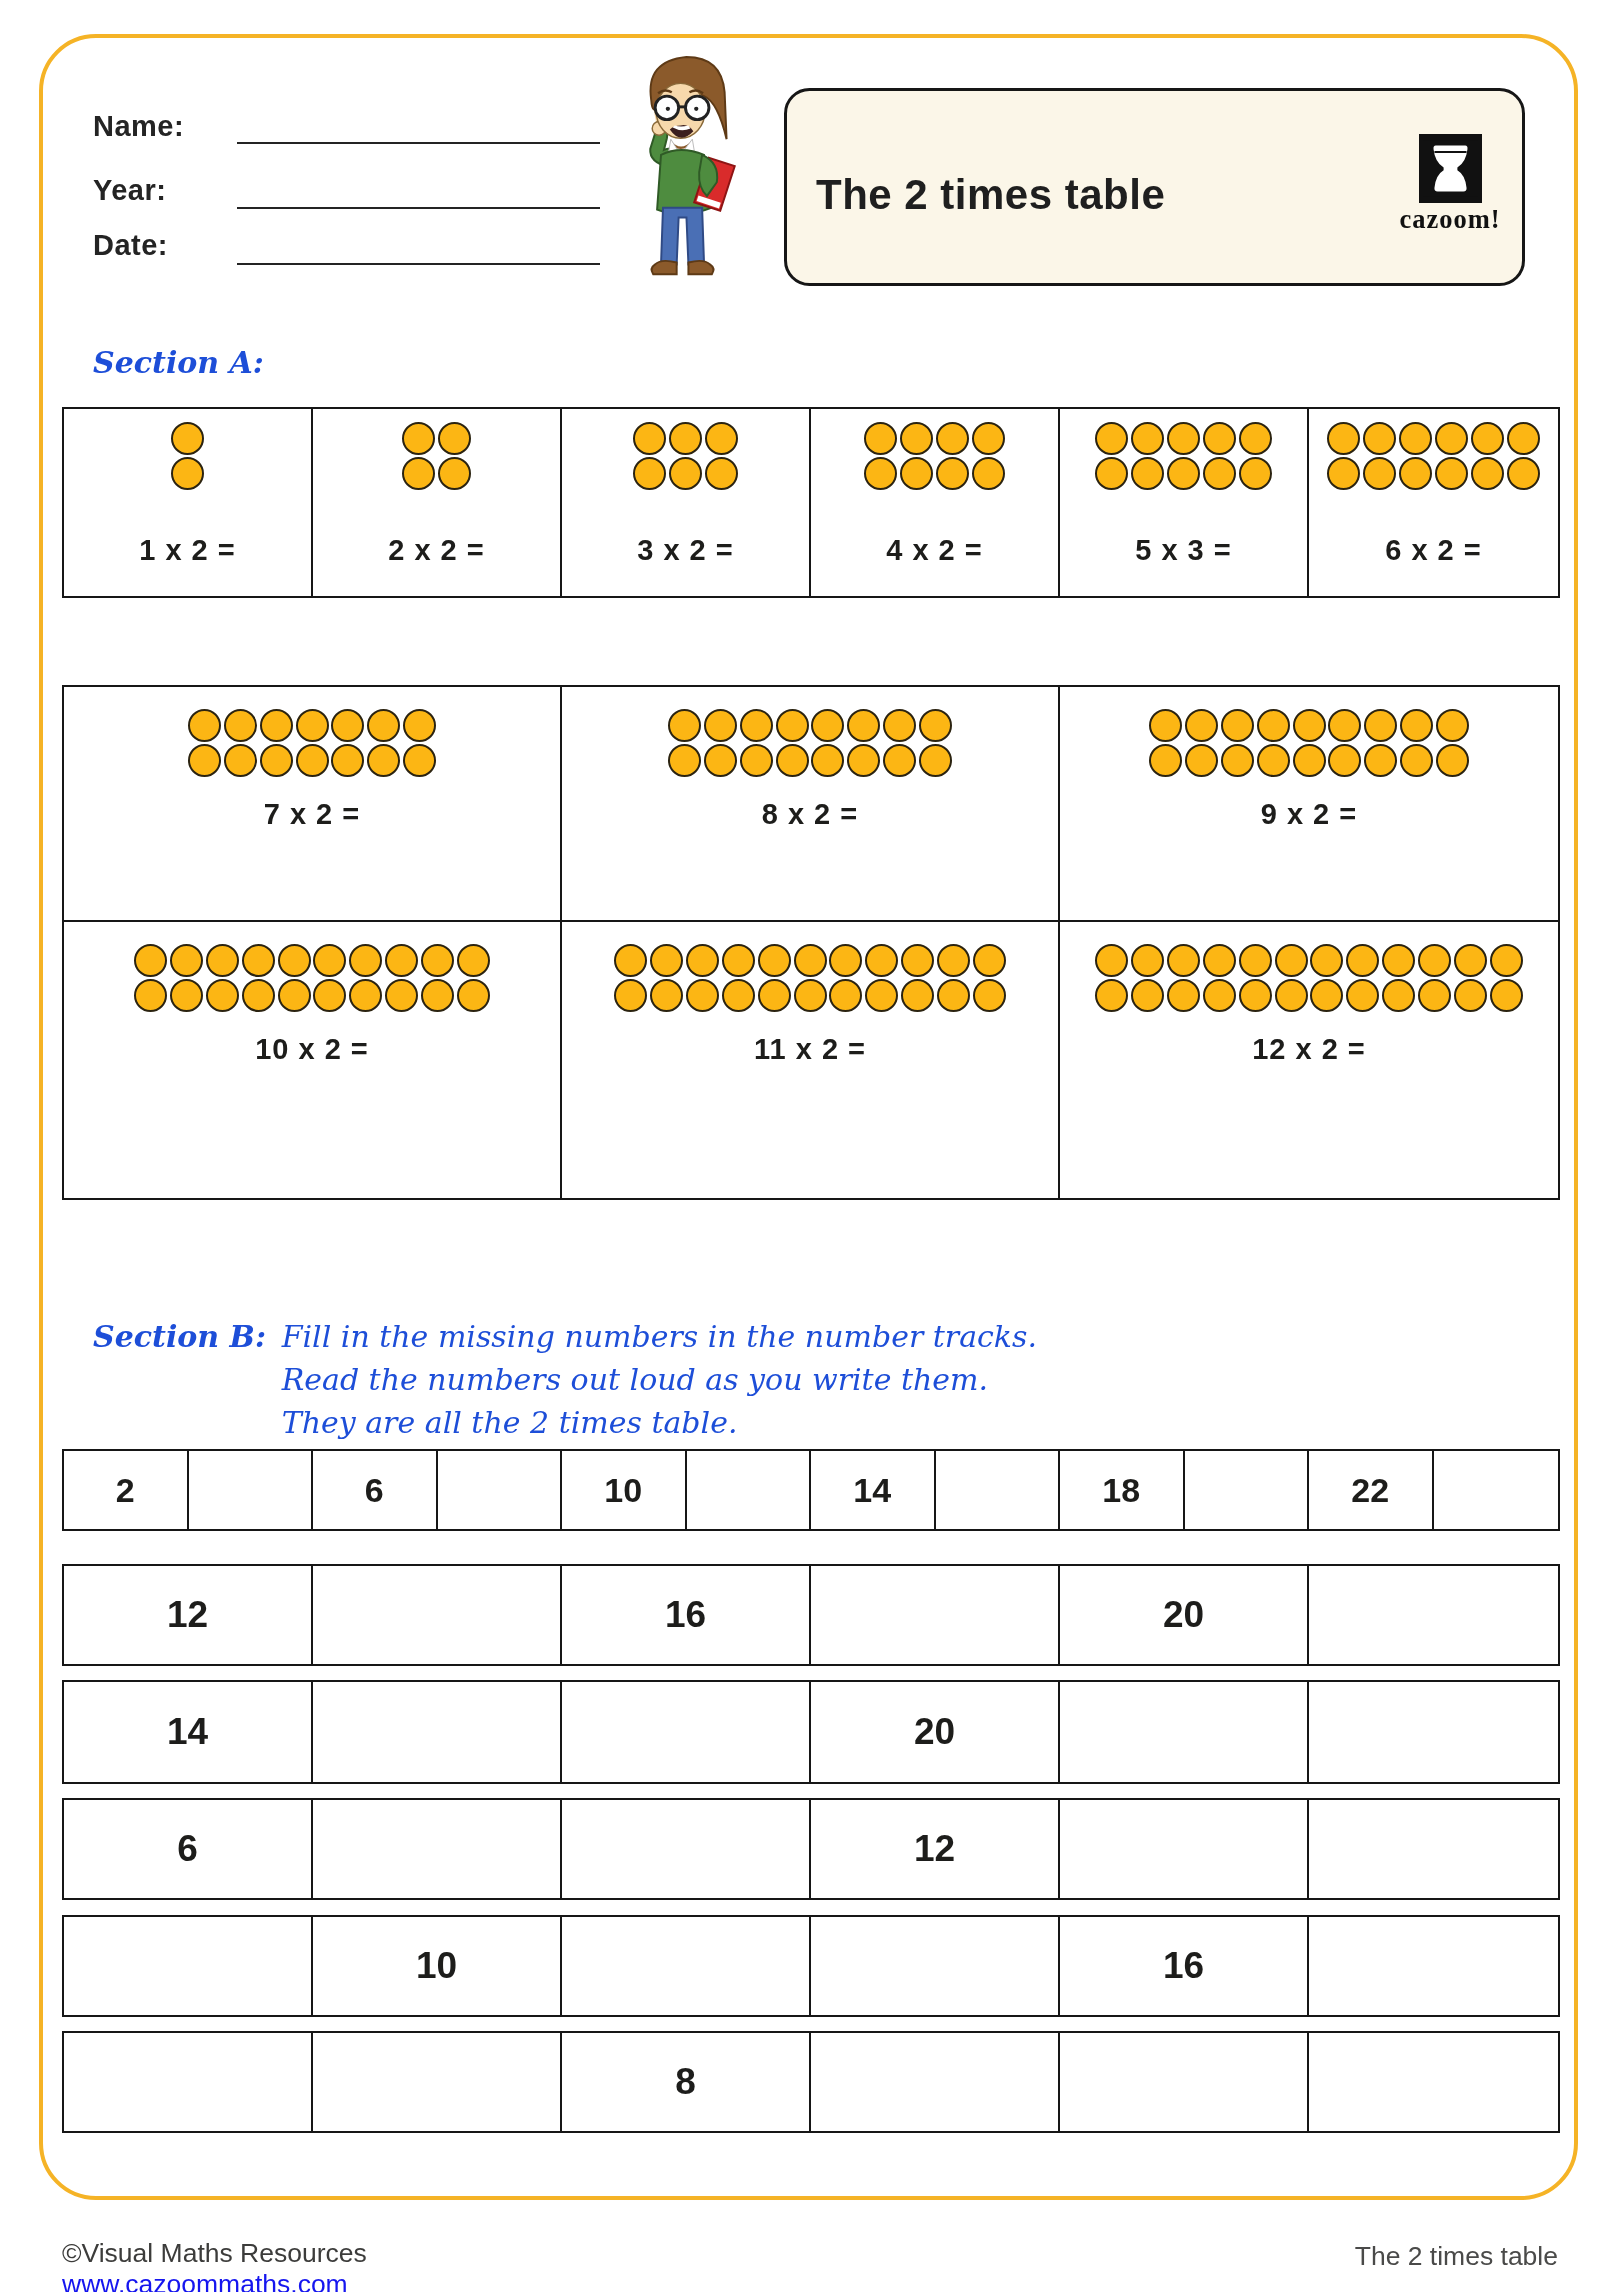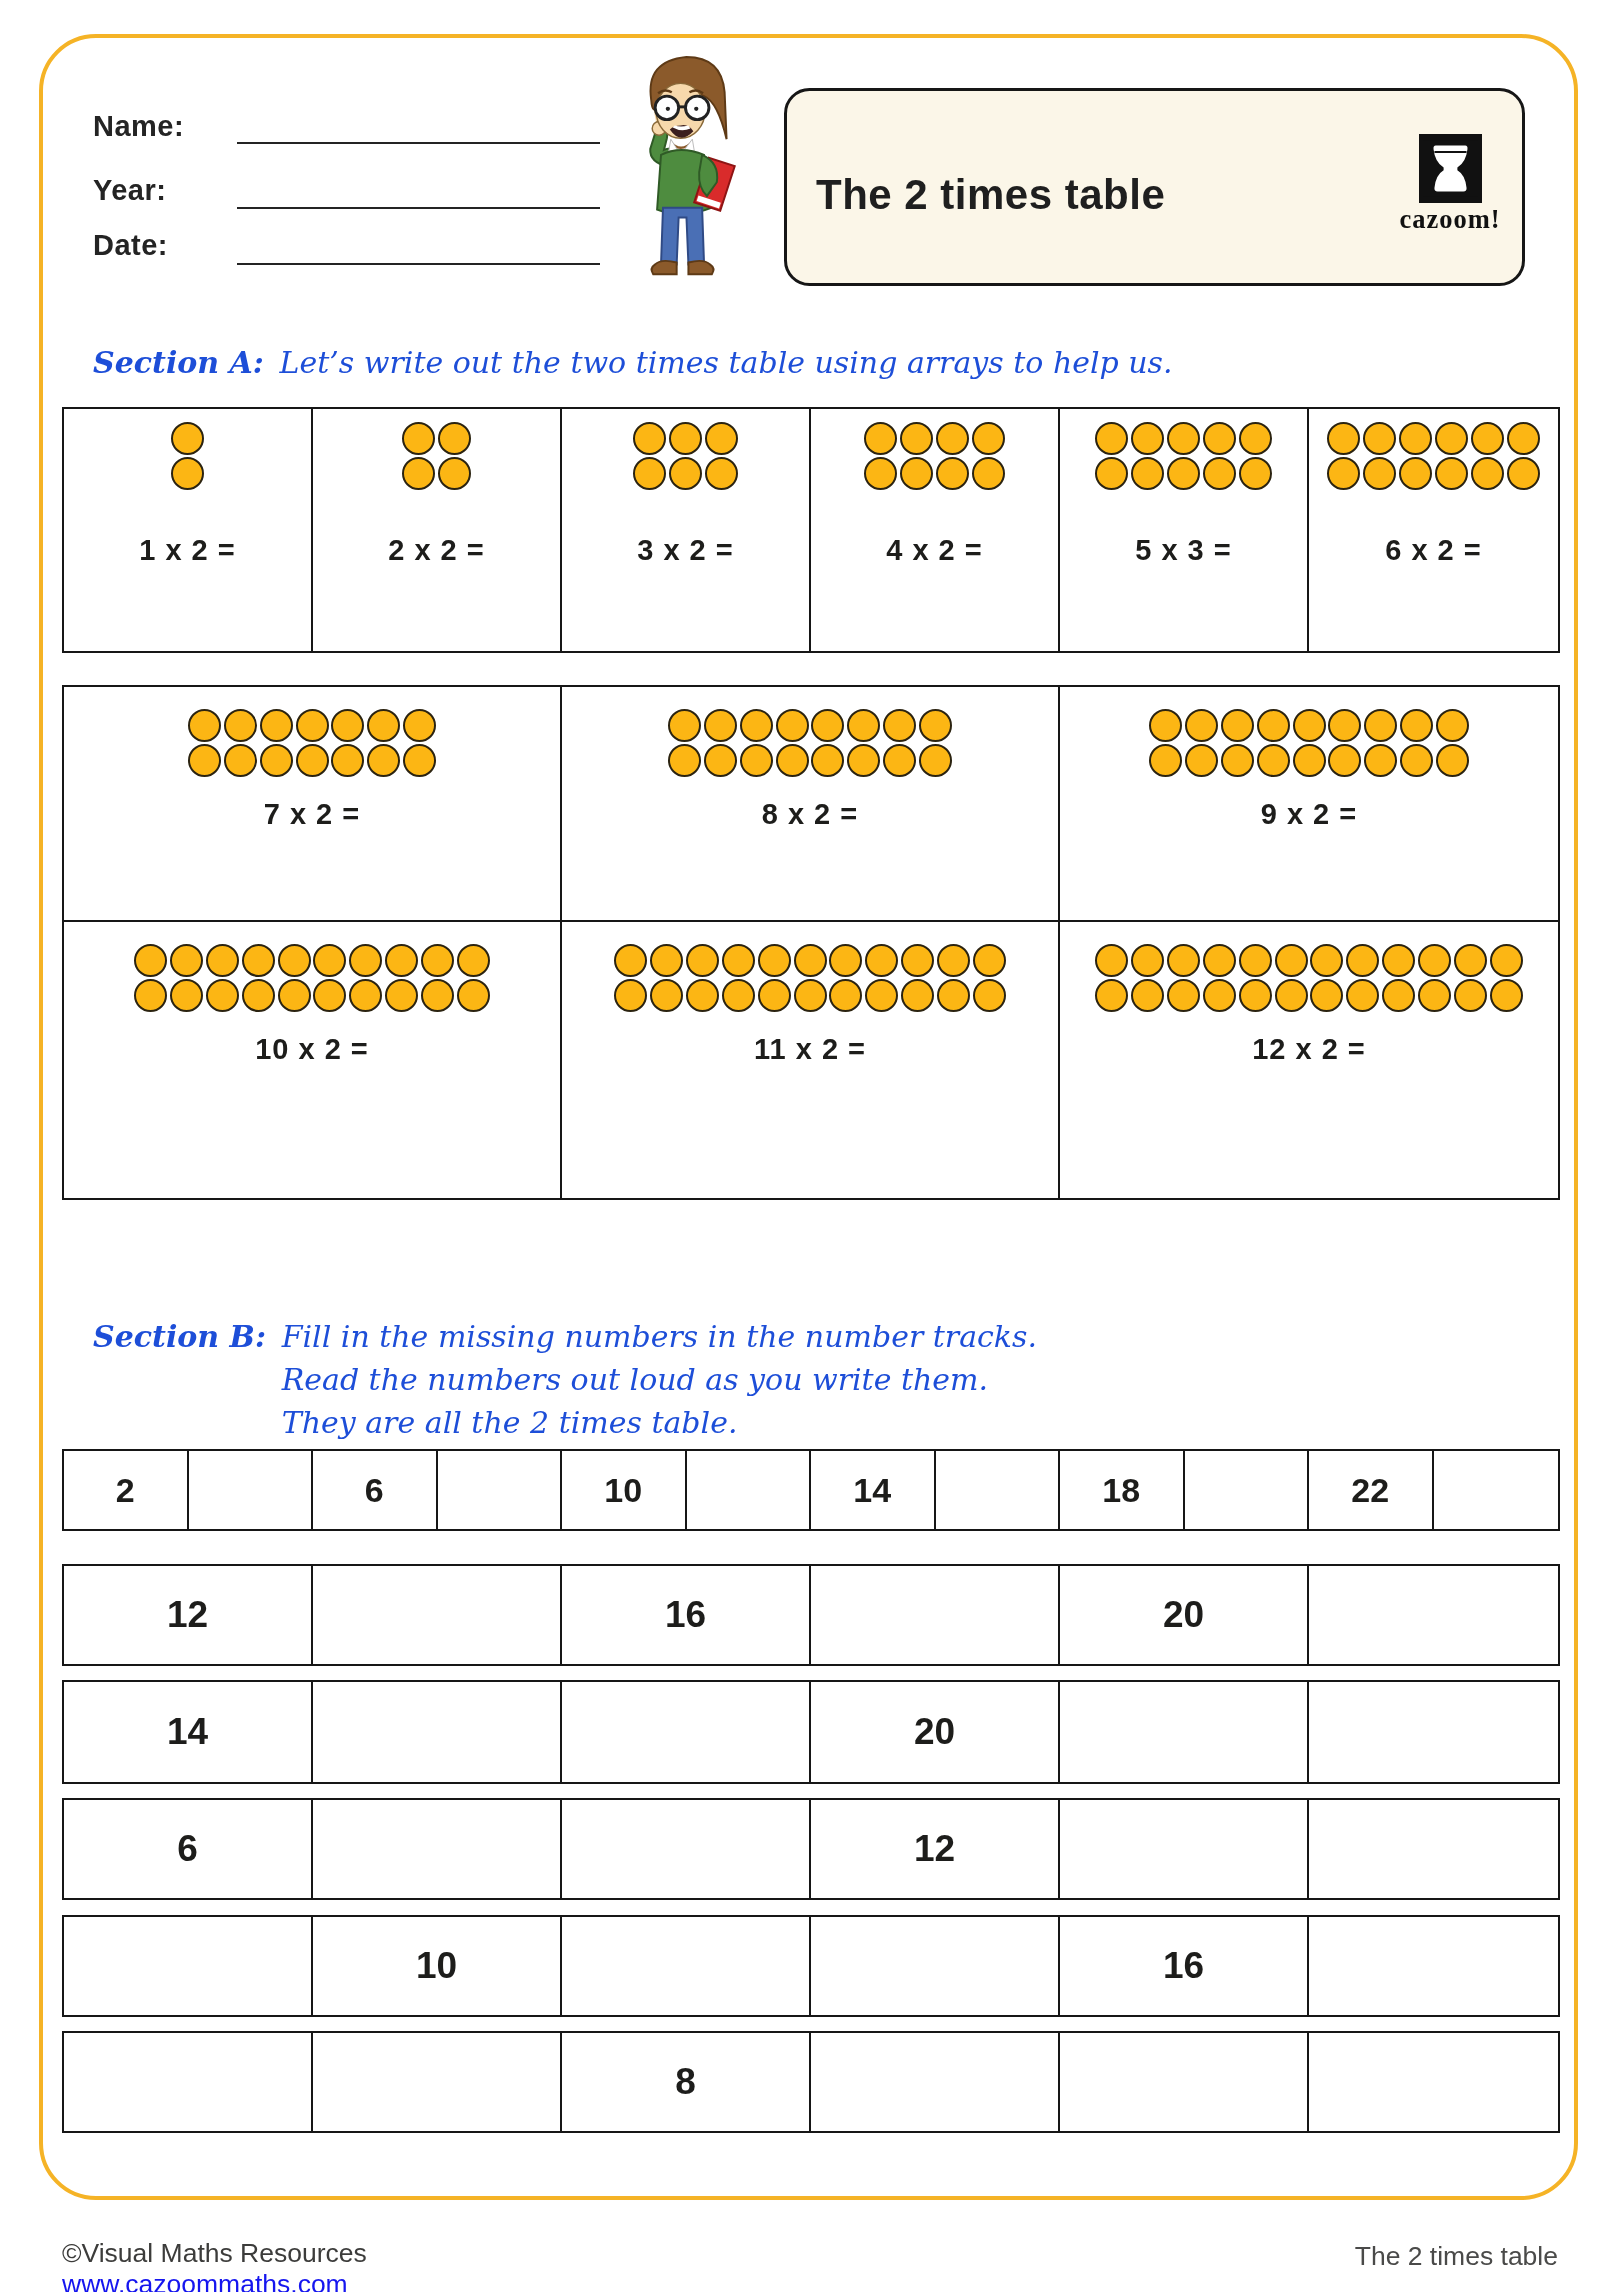--- a/index.html
+++ b/index.html
@@ -159,25 +159,24 @@
           <path d="M14 6 L46 6 Q49 6 48.5 10 Q47 24 37.5 30 L37.5 33 Q46 38 47.5 52 Q48 56 44 56 L16 56 Q12 56 12.5 52 Q14 38 22.5 33 L22.5 30 Q13 24 11.5 10 Q11 6 14 6 Z" fill="#ffffff"></path>
           <path d="M12.5 13 L47.5 13" stroke="#111" stroke-width="2"></path>
         </svg>
       </div>
       <div class="logo-text">cazoom!</div>
     </div>
   </div>
 
   <div class="sec-head" style="top:341px">
     <span class="sec-label">Section A:</span>
-    <span class="sec-instr">Let’s write out the two times table using arrays to help us.</span>
   </div>
 
   <div>
-      <div class="array-table row-first" style="top: 407px; height: 246px; grid-template-columns: repeat(6, 1fr);">
+      <div class="array-table row-first" style="top: 407px; height: 191px; grid-template-columns: repeat(6, 1fr);">
         <div class="array-cell">
           <div class="array-grid" style="grid-template-columns: repeat(1, 33px);">
             <span class="dot" style="background: rgb(252, 182, 20);"></span>
             <span class="dot" style="background: rgb(252, 182, 20);"></span>
           </div>
           <div class="array-label">1 x 2 =</div>
         </div>
         <div class="array-cell">
           <div class="array-grid" style="grid-template-columns: repeat(2, 33px);">
             <span class="dot" style="background: rgb(252, 182, 20);"></span>

